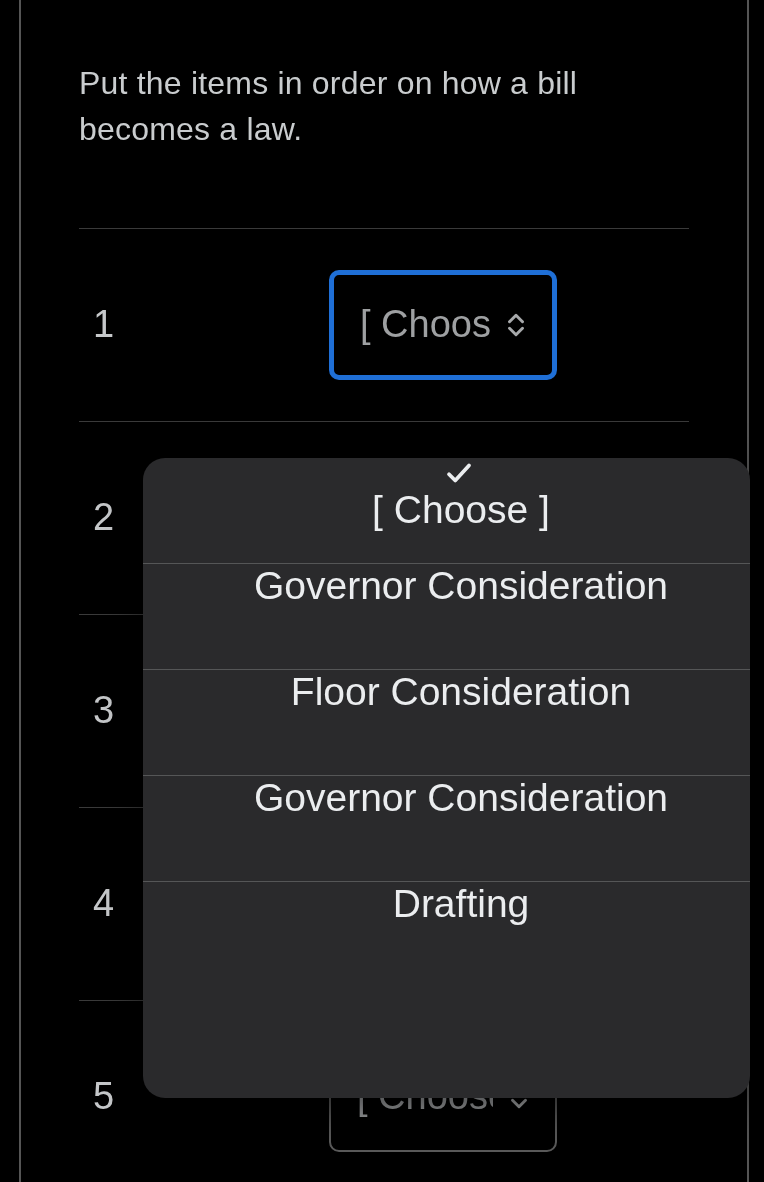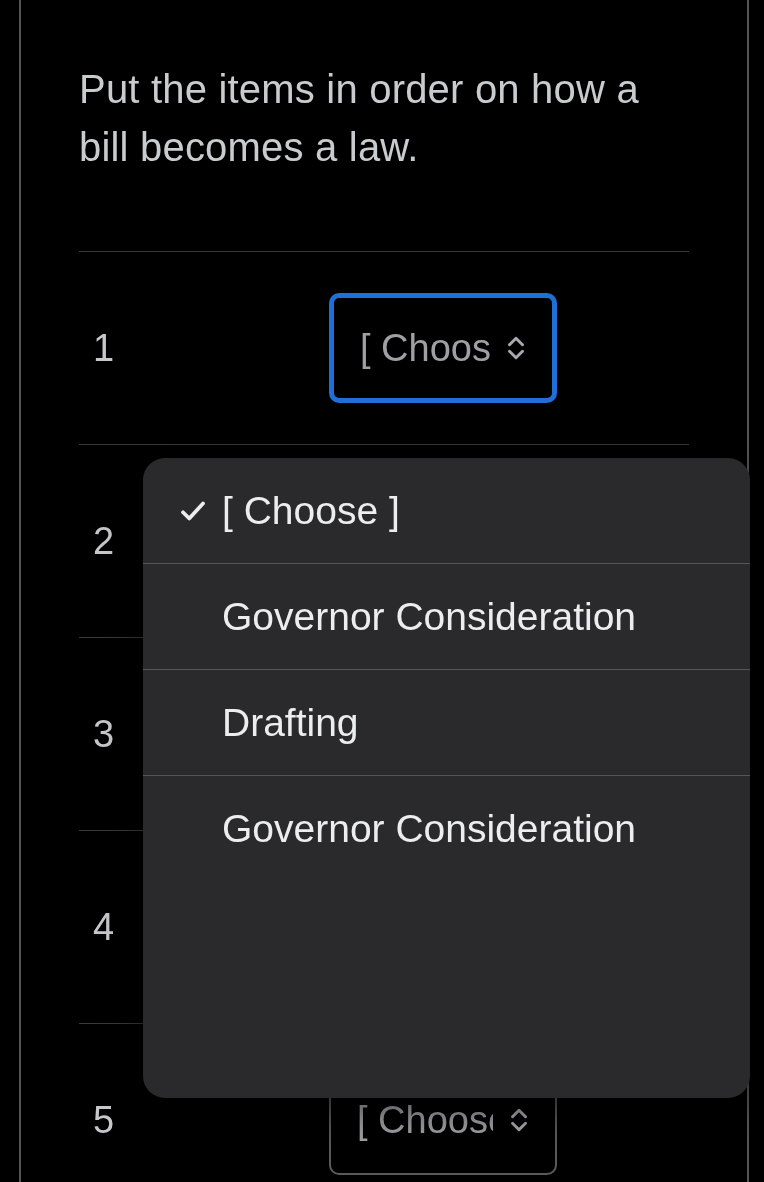--- a/index.html
+++ b/index.html
@@ -20,21 +20,21 @@
       position: absolute;
       top: 0;
       left: 19px;
       right: 15px;
       bottom: 0;
       border-left: 2px solid #555;
       border-right: 2px solid #555;
       padding: 60px 58px 0 58px;
     }
     .question-text {
-      font-size: 40px;
+      font-size: 32px;
       line-height: 1.45;
       color: #c9ccce;
       letter-spacing: 0.2px;
       margin-bottom: 75px;
     }
     .row {
       display: flex;
       align-items: center;
       border-top: 1px solid #3a3a3a;
       height: 193px;
@@ -88,20 +88,21 @@
       overflow: hidden;
     }
     .dropdown-item {
       display: flex;
       align-items: center;
       height: 106px;
       border-bottom: 1px solid #555657;
       padding-left: 25px;
       font-size: 39px;
       color: #ebedef;
+      flex-direction: column;
     }
     .dropdown-item:last-child {
       border-bottom: none;
     }
     .check-col {
       width: 50px;
       display: flex;
       justify-content: center;
       align-items: center;
     }
@@ -194,19 +195,23 @@
       </svg>
     </span>
     <span class="item-label">[ Choose ]</span>
   </div>
   <div class="dropdown-item">
     <span class="check-col"></span>
     <span class="item-label">Governor Consideration</span>
   </div>
   <div class="dropdown-item">
     <span class="check-col"></span>
+    <span class="item-label">Floor Consideration</span>
+  </div>
+  <div class="dropdown-item">
+    <span class="check-col"></span>
+    <span class="item-label">Governor Consideration</span>
+  </div>
+  <div class="dropdown-item">
+    <span class="check-col"></span>
     <span class="item-label">Drafting</span>
   </div>
-  <div class="dropdown-item">
-    <span class="check-col"></span>
-    <span class="item-label">Governor Consideration</span>
-  </div>
 </div>
 
 </body></html>

